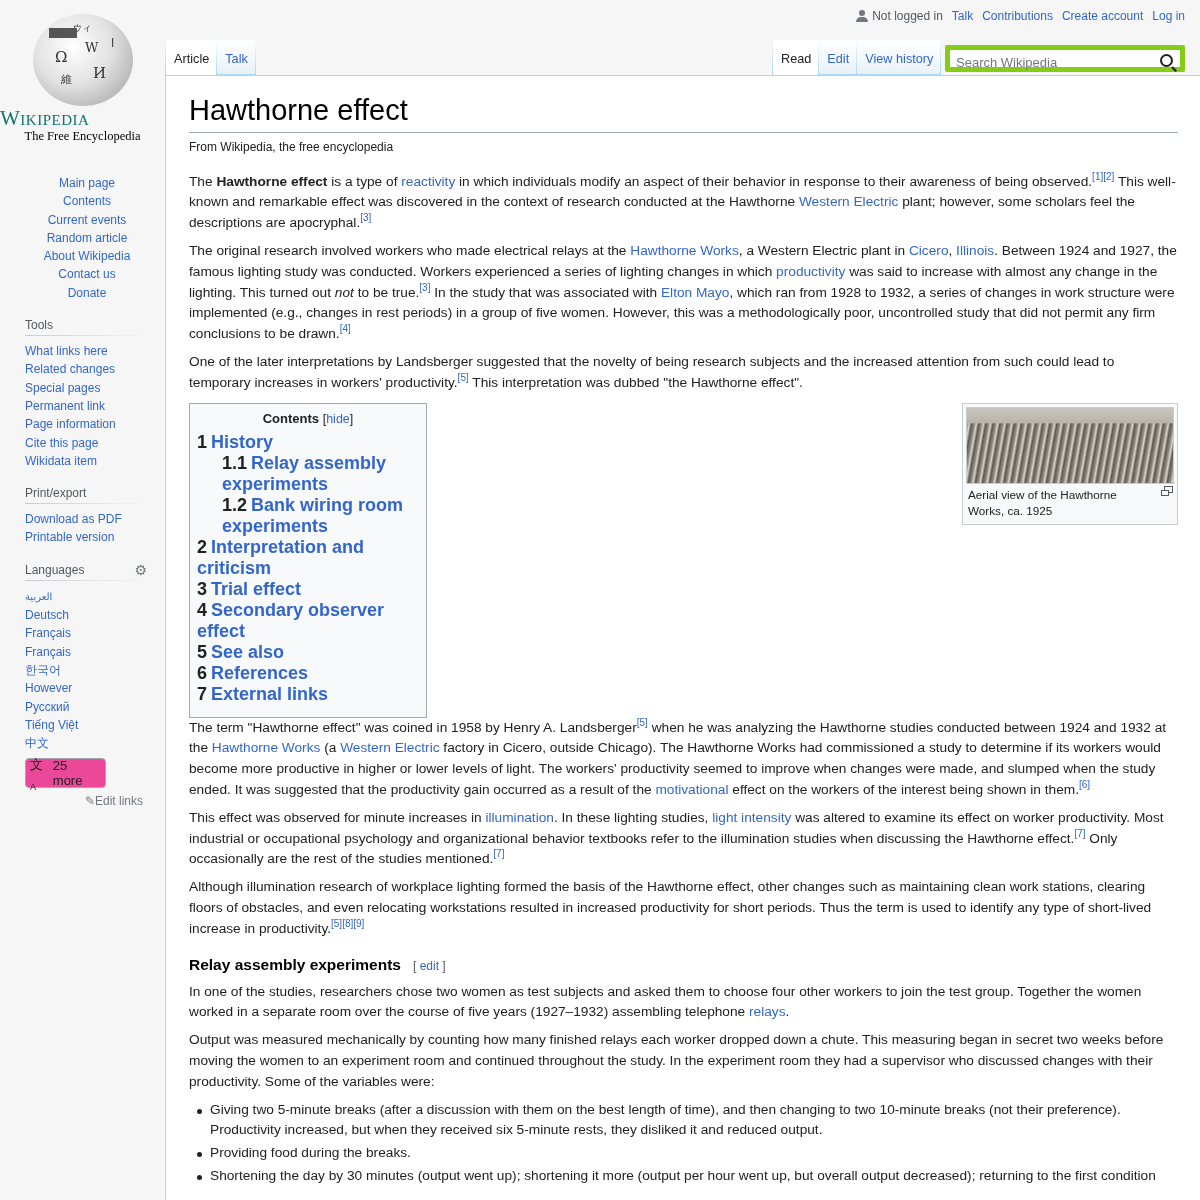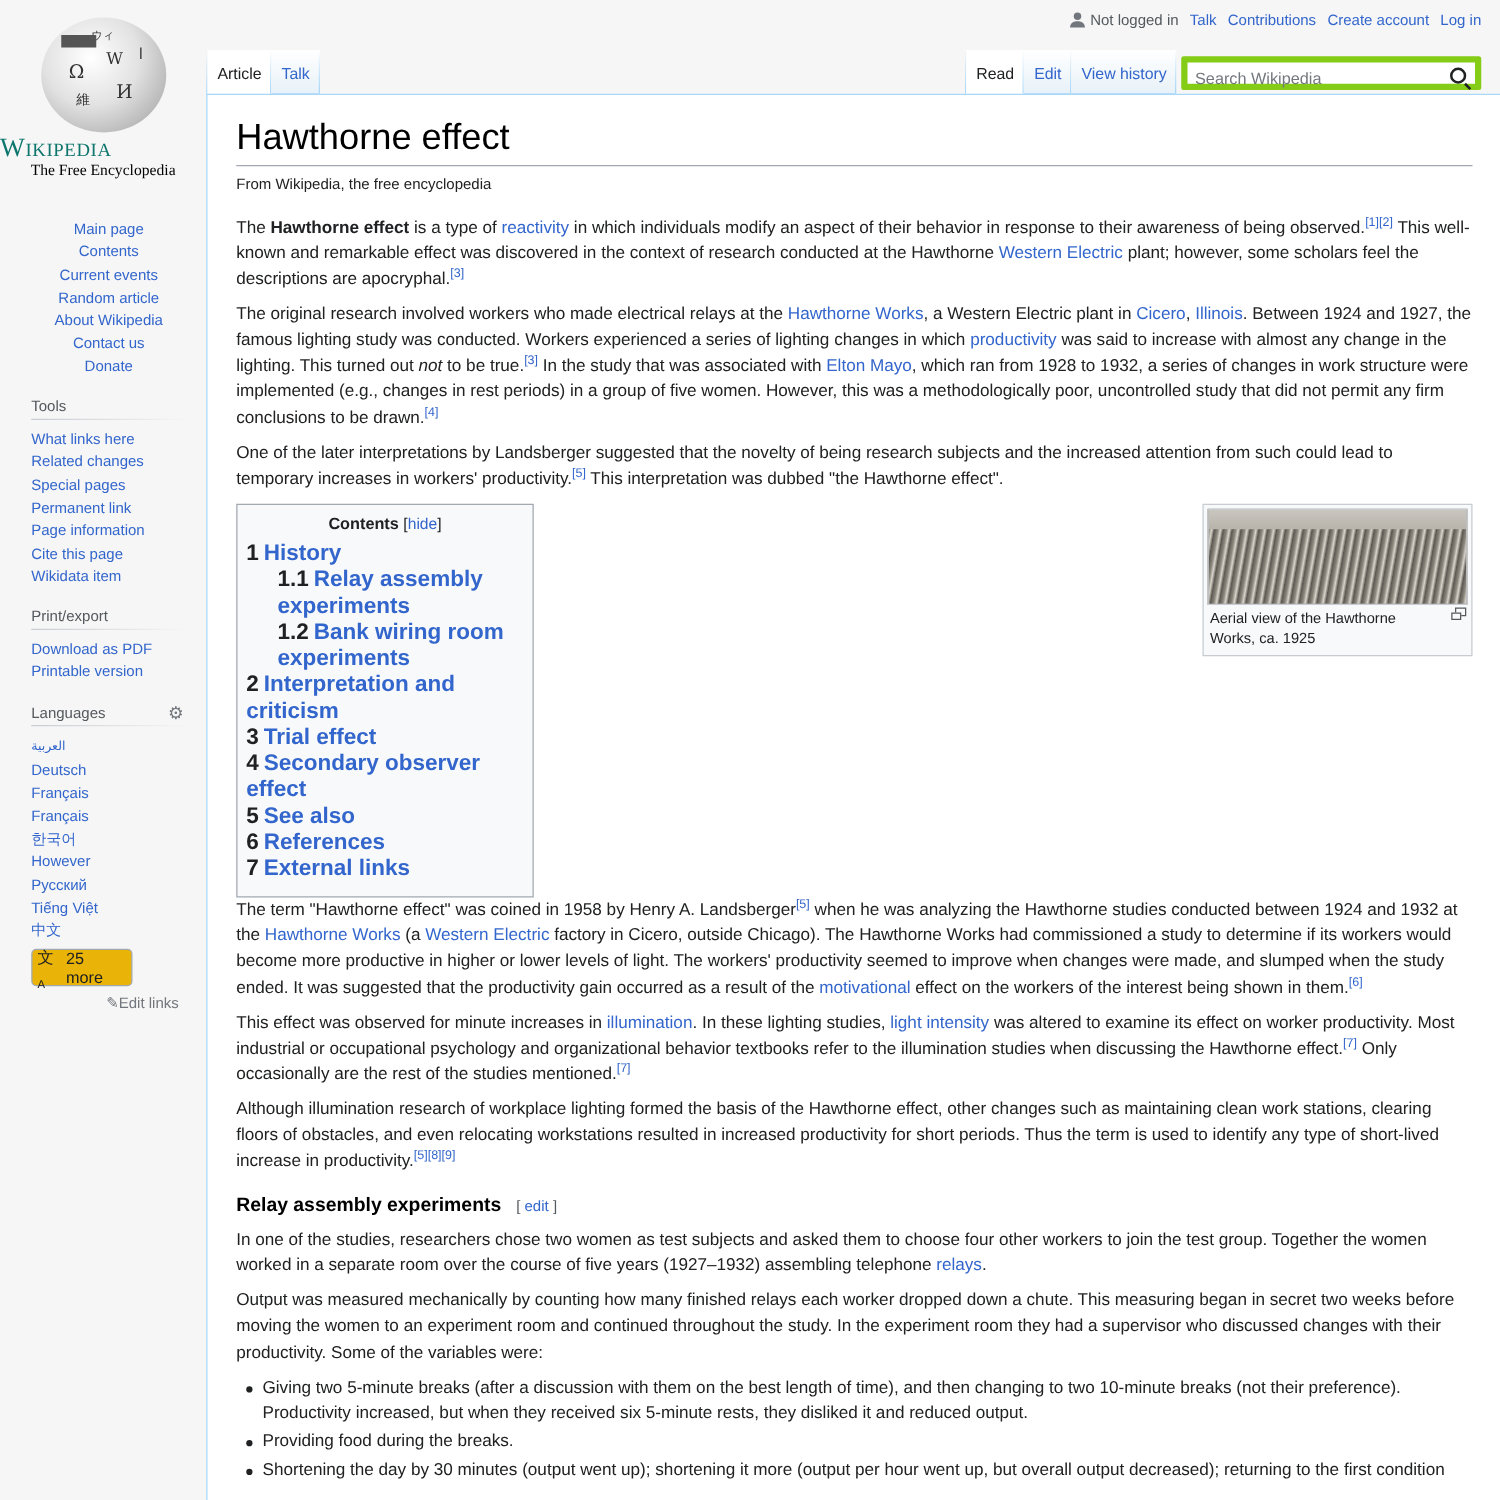--- a/index.html
+++ b/index.html
@@ -21,21 +21,21 @@
   #sidebar { position: absolute; left: 0; top: 160px; width: 165px; }
   .portal { margin-left: 25px; margin-bottom: 14px; width: 124px; }
   .portal h3 { font-size: 12px; font-weight: normal; color: #54595d; padding-bottom: 3px; margin-bottom: 6px;
     border-bottom: 1px solid; border-image: linear-gradient(to right, #c8ccd1 0%, #f6f6f6 100%) 1; position: relative; }
   .portal ul { list-style: none; }
   .portal li { font-size: 12px; line-height: 18.3px; }
   .portal li a { color: #3366cc; }
   #p-navigation { margin-top: 14px; text-align: center; }
   .gear { position: absolute; right: 2px; top: -1px; font-size: 14px; color: #72777d; }
   .more-btn { display: inline-flex; align-items: center; gap: 6px; margin-top: 6px; border: 1px solid #a2a9b1;
-    border-radius: 4px; background: #eab308; padding: 4px 10px 4px 4px; font-size: 13px; color: #202122; height: 30px; width: 81px; }
+    border-radius: 4px; background: #ec4899; padding: 4px 10px 4px 4px; font-size: 13px; color: #202122; height: 30px; width: 81px; }
   .more-btn .xa { font-size: 13px; color: #202122; }
   .edit-links { text-align: right; font-size: 12px; color: #72777d; margin-top: 6px; padding-right: 6px; }
 
   
   #personal { position: absolute; top: 9px; right: 15px; font-size: 12px; display: flex; gap: 9px; align-items: center; }
   #personal .notlogged { color: #54595d; display: flex; align-items: center; gap: 4px; }
   .user-icon { width: 12px; height: 12px; position: relative; display: inline-block; }
   .user-icon::before { content: ""; position: absolute; left: 3px; top: 0; width: 6px; height: 6px; border-radius: 50%; background: #72777d; }
   .user-icon::after { content: ""; position: absolute; left: 0; top: 7px; width: 12px; height: 5px; border-radius: 5px 5px 0 0; background: #72777d; }
 

